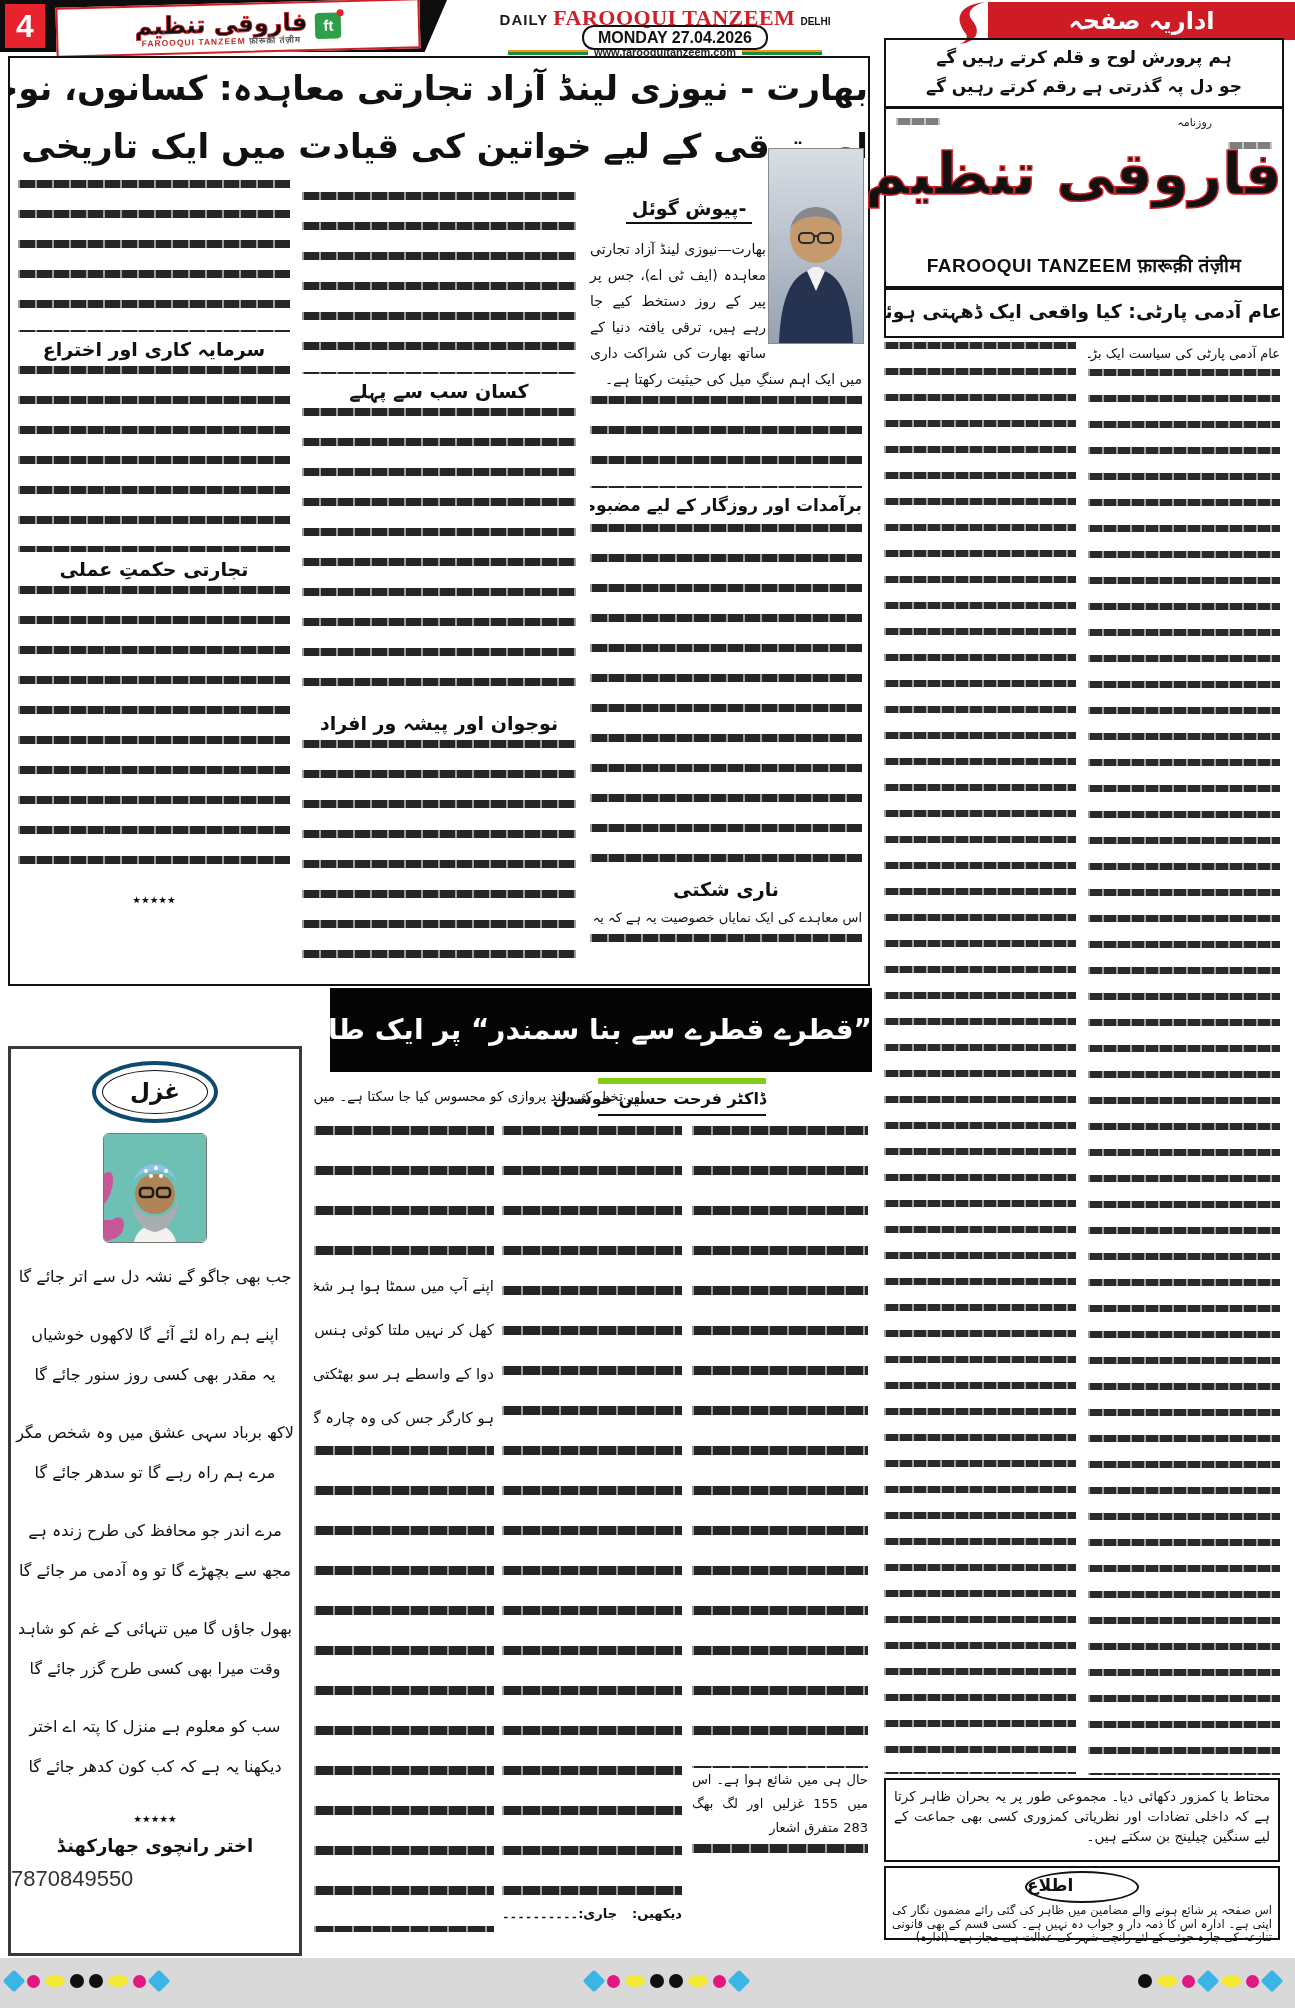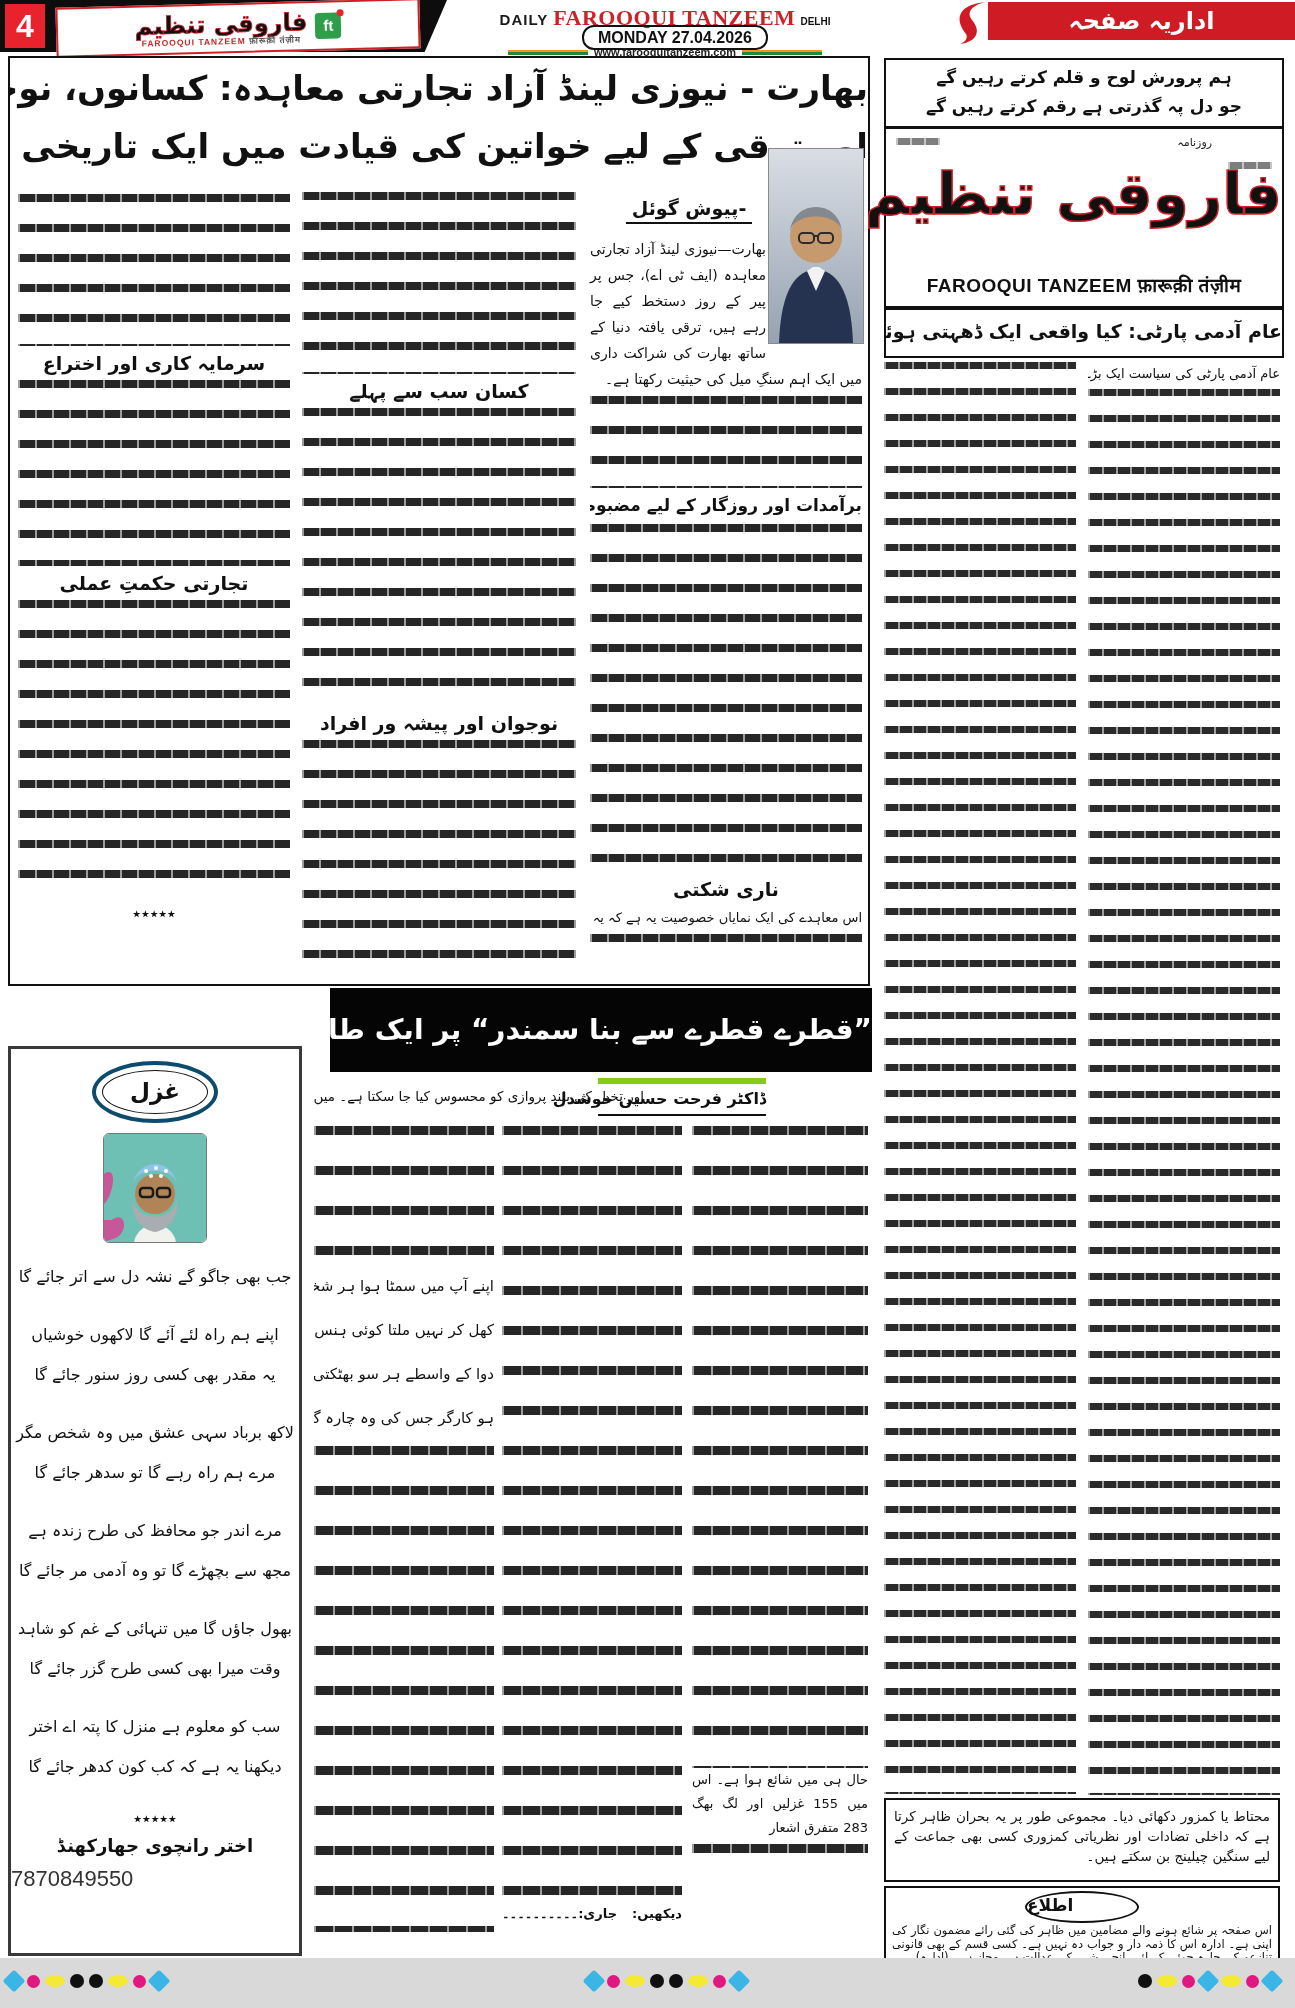--- a/index.html
+++ b/index.html
@@ -74,21 +74,21 @@
   
   .feature{left:306px;top:986px;width:566px;height:966px;}
   .feature-banner{left:24px;top:2px;width:542px;height:84px;background:#050505;color:#fff;
       font:700 28px/84px "DejaVu Sans",sans-serif;text-align:center;white-space:nowrap;overflow:hidden;}
   .feature-byline{left:292px;top:92px;width:168px;border-top:6px solid #84cc16;border-bottom:2px solid #111;
       padding:4px 0;font:700 16px/22px "DejaVu Sans",sans-serif;text-align:center;white-space:nowrap;}
   .feature-line{font:13.5px/24px "DejaVu Sans",sans-serif;white-space:nowrap;overflow:hidden;}
   .fverse .verse-line{font-size:15px;line-height:44px;}
   .cont-row{display:flex;justify-content:space-between;font:700 13px/24px "DejaVu Sans",sans-serif;}
   
-  .edit{left:876px;top:48px;width:416px;height:1912px;}
+  .edit{left:876px;top:28px;width:416px;height:1912px;}
   .edit-versebox{left:8px;top:10px;width:396px;height:64px;border:2.5px solid #111;padding-top:3px;}
   .edit-verse{font:700 17px/29px "DejaVu Sans",sans-serif;text-align:center;white-space:nowrap;overflow:hidden;}
   .masthead{left:8px;top:78px;width:396px;height:178px;border:2.5px solid #111;text-decoration:underline;}
   .mast-small{position:absolute;top:8px;right:70px;font:11px "DejaVu Sans",sans-serif;color:#222;}
   .mast-callig{position:absolute;top:26px;left:0;width:100%;text-align:center;
       font:700 58px/80px "DejaVu Sans",sans-serif;-webkit-text-stroke:1.5px #d01f26;white-space:nowrap;}
   .mast-latin{position:absolute;bottom:8px;left:0;width:100%;text-align:center;
       font:800 19px/24px "Liberation Sans",sans-serif;letter-spacing:.5px;}
   .edit-headbox{left:8px;top:260px;width:396px;height:46px;border:2.5px solid #111;
       font:700 19px/42px "DejaVu Sans",sans-serif;text-align:center;white-space:nowrap;overflow:hidden;}
@@ -177,21 +177,21 @@
     </div>
 
     <div class="abs rtl" style="left:292px;top:134px;width:274px;">
       <div class="greek" style="height:182px;"></div>
       <div class="subhead">کسان سب سے پہلے</div>
       <div class="greek" style="height:298px;margin-top:2px;"></div>
       <div class="subhead">نوجوان اور پیشہ ور افراد</div>
       <div class="greek" style="height:230px;margin-top:2px;"></div>
     </div>
 
-    <div class="abs rtl" style="left:8px;top:136px;width:272px;">
+    <div class="abs rtl" style="left:8px;top:122px;width:272px;">
       <div class="greek" style="height:152px;"></div>
       <div class="subhead">سرمایہ کاری اور اختراع</div>
       <div class="greek" style="height:186px;margin-top:2px;"></div>
       <div class="subhead">تجارتی حکمتِ عملی</div>
       <div class="greek" style="height:300px;margin-top:2px;"></div>
       <div class="stars">٭٭٭٭٭</div>
     </div>
   </div>
 
   <div class="abs ghazal-box">

